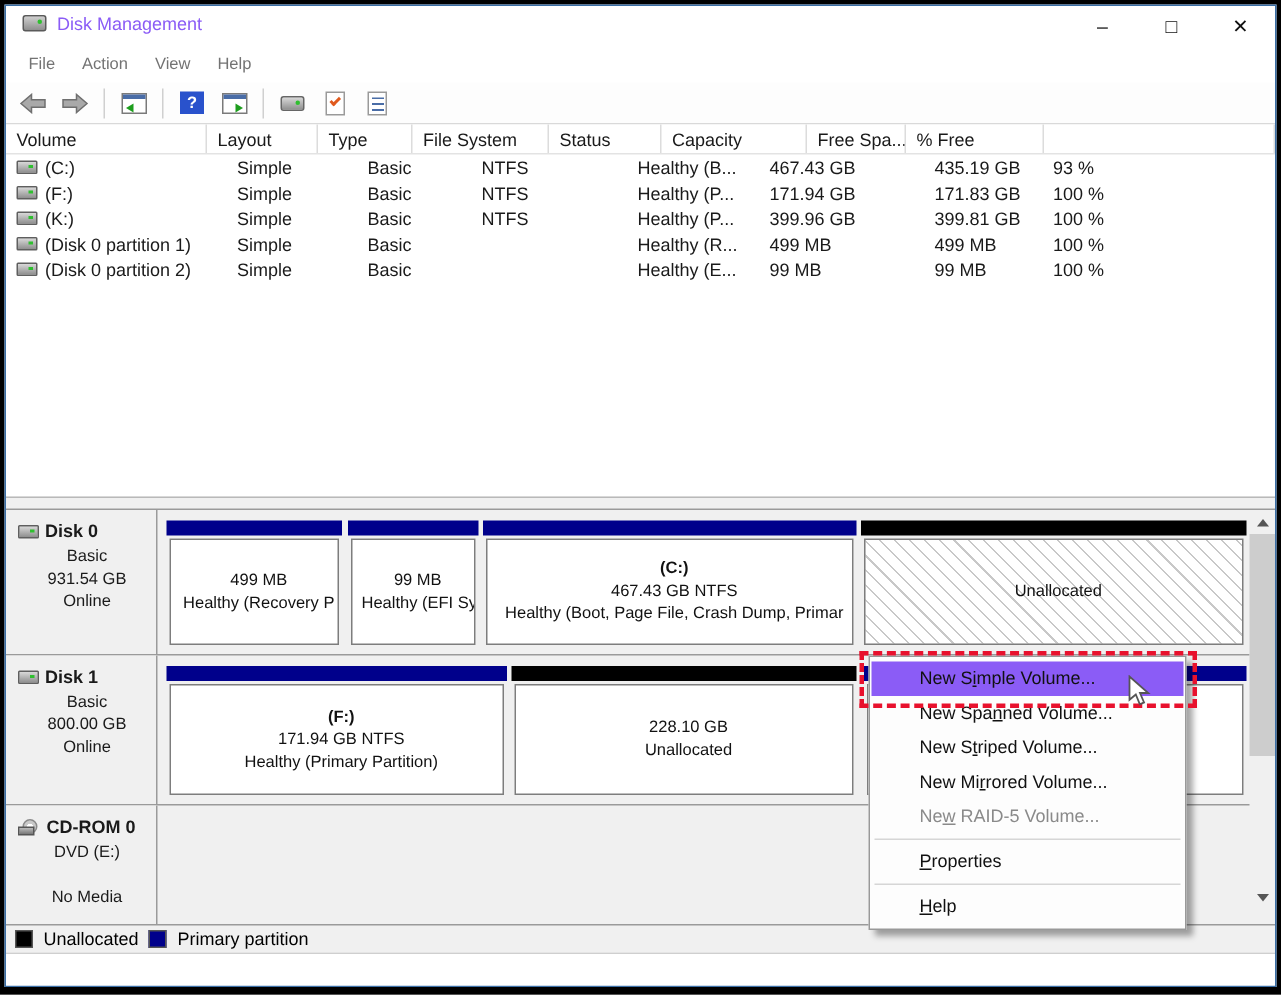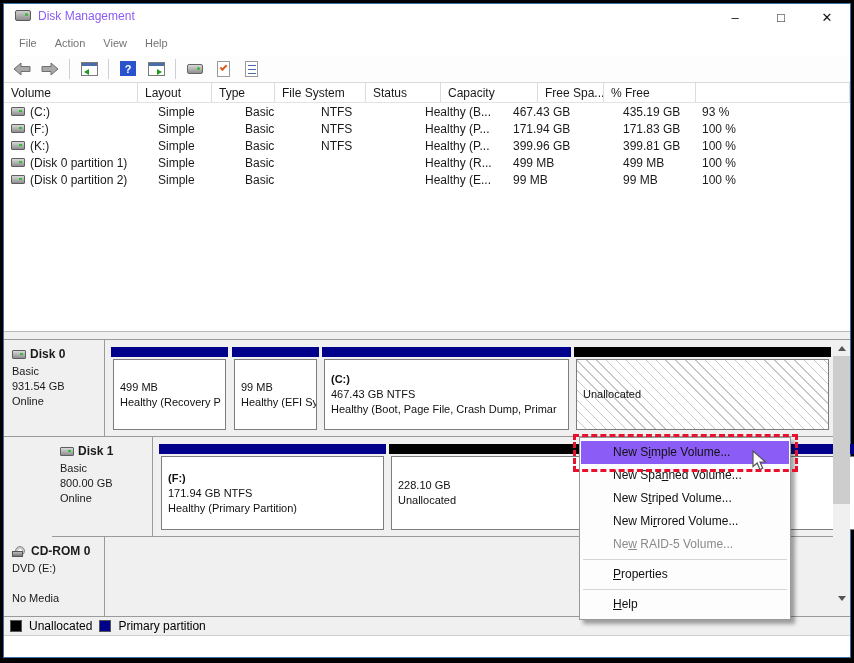--- a/index.html
+++ b/index.html
@@ -43,21 +43,21 @@
   .vrow .rc{padding-left:7px;white-space:nowrap;overflow:hidden;margin-left:13px;}
   .c0{width:134px;}.c1{width:74px;}.c2{width:63px;}.c3{width:91px;}.c4{width:75px;}.c5{width:97px;}.c6{width:66px;}.c7{width:92px;}.c8{flex:1;}
   .volcell{display:flex;align-items:center;gap:5px;padding-left:7px;width:134px;}
   .vol-ico{width:14px;height:9px;background:linear-gradient(#d8d8d8,#8f8f8f);border:1px solid #5f5f5f;border-radius:1px;position:relative;flex:none;}
   .vol-ico::after{content:"";position:absolute;right:2px;top:2px;width:3px;height:2px;background:#2fbf2f;}
 
   
   .splitter{position:absolute;left:0;top:327px;right:0;height:8px;background:#f0f0f0;border-top:1px solid #b9b9b9;}
 
   
-  .bottompane{position:absolute;left:0;top:335px;right:0;height:277px;background:#f0f0f0;border-top:1px solid #9a9a9a;}
+  .bottompane{position:absolute;left:0;top:335px;right:0;height:277px;background:#f0f0f0;border-top:1px solid #9a9a9a;text-align:center;}
   .diskrow{position:absolute;left:0;right:0;border-bottom:1px solid #9a9a9a;}
   .leftpanel{position:absolute;left:0;top:0;bottom:0;width:101px;border-right:1px solid #9a9a9a;background:#f0f0f0;padding:7px 0 0 8px;font-size:11px;color:#1a1a1a;}
   .lp-title{display:flex;align-items:center;gap:4px;font-weight:bold;font-size:12px;margin-bottom:3px;}
   .lp-line{line-height:15px;}
   .cd-ico{position:relative;width:15px;height:11px;flex:none;}
   .cd-ico .disc{position:absolute;left:3px;top:0;width:10px;height:10px;border-radius:50%;background:radial-gradient(circle at 50% 50%,#fff 0 2px,#c9c9c9 2px 5px);border:1px solid #8a8a8a;}
   .cd-ico .tray{position:absolute;left:0;bottom:0;width:11px;height:6px;background:linear-gradient(#bbb,#777);border:1px solid #555;}
 
   .partition{position:absolute;top:7px;bottom:6px;}
   .pbar{height:10px;width:100%;}
@@ -272,21 +272,21 @@
             </div>
       </div>
       <div class="partition" style="left:570px;width:257px;">
         <div class="pbar" style="background: rgb(0, 0, 0);"></div>
         <div class="pbody hatched">
               <div>Unallocated</div>
             </div>
       </div>
     </div>
 
-    <div class="diskrow" style="top:97px;height:100px;margin-left:48px;">
+    <div class="diskrow" style="top:97px;height:100px;">
       <div class="leftpanel">
         <div class="lp-title">
               <span class="vol-ico"></span>
               <span>Disk 1</span>
             </div>
         <div class="lp-line">Basic</div>
         <div class="lp-line">800.00 GB</div>
         <div class="lp-line">Online</div>
       </div>
       <div class="partition" style="left:107px;width:227px;">

